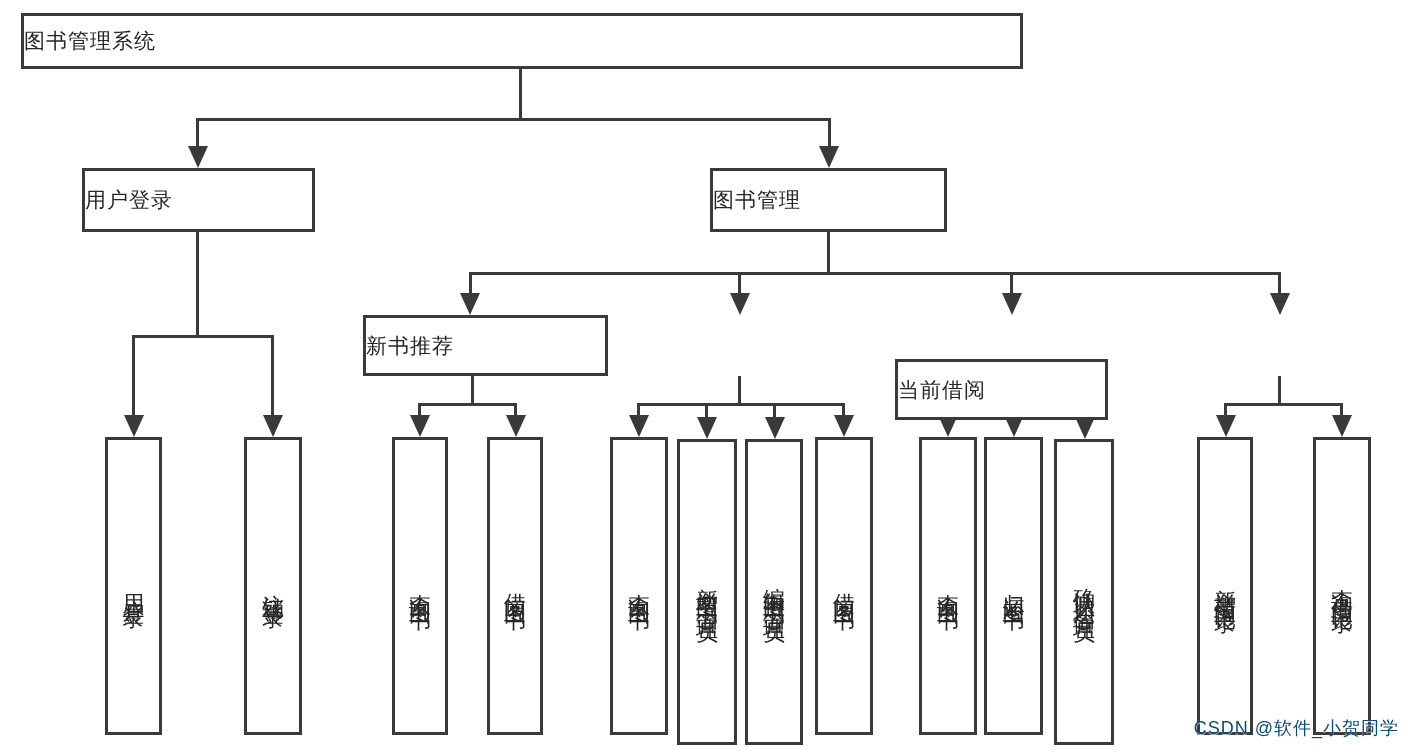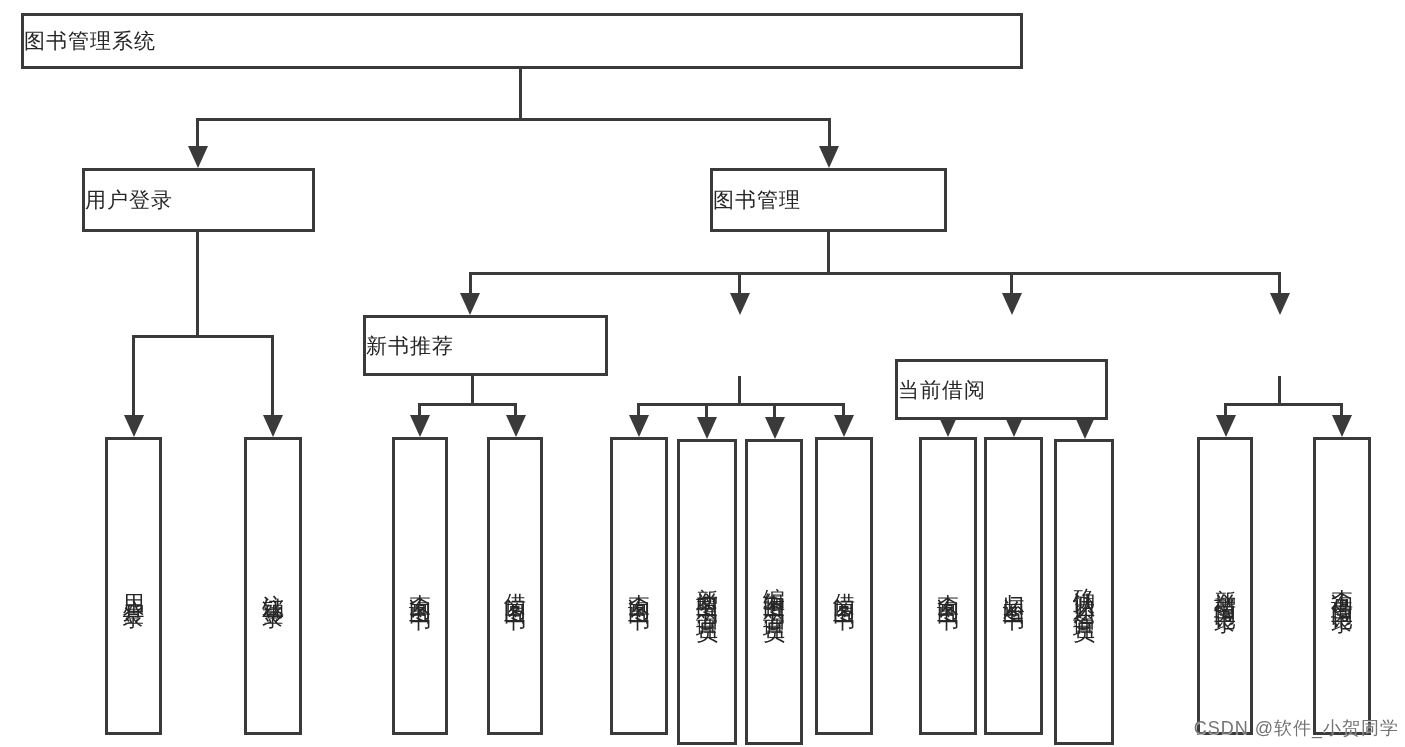--- a/index.html
+++ b/index.html
@@ -24,21 +24,21 @@
     color:var(--text); white-space:nowrap;
   }
   .ln{ position:absolute; background:var(--line); z-index:1; }
   .arrow{
     position:absolute; width:0; height:0; z-index:1;
     border-left:10px solid transparent; border-right:10px solid transparent;
     border-top:22px solid var(--line);
   }
   #watermark{
     position:absolute; right:6px; top:716px; z-index:5;
-    font-size:18px; color:#737373; letter-spacing:1px;
+    font-size:18px; color:#0c4a6e; letter-spacing:1px;
     text-shadow:0 1px 1px rgba(255,255,255,.8);
   }
 </style>
 </head>
 <body>
 
 <div id="stage">
 
   <div class="box" style="left:21px; top:13px; width:1002px; height:56px;">
     <span>图书管理系统</span>

